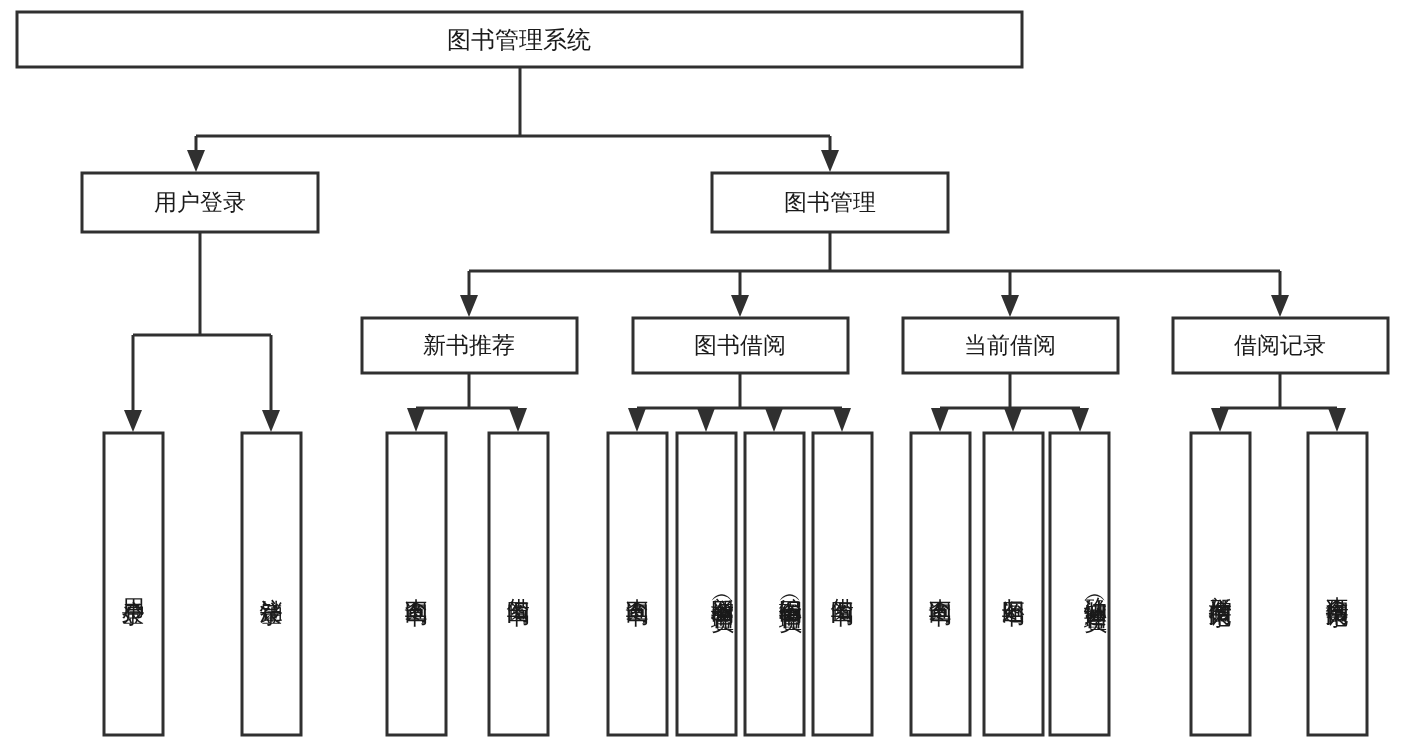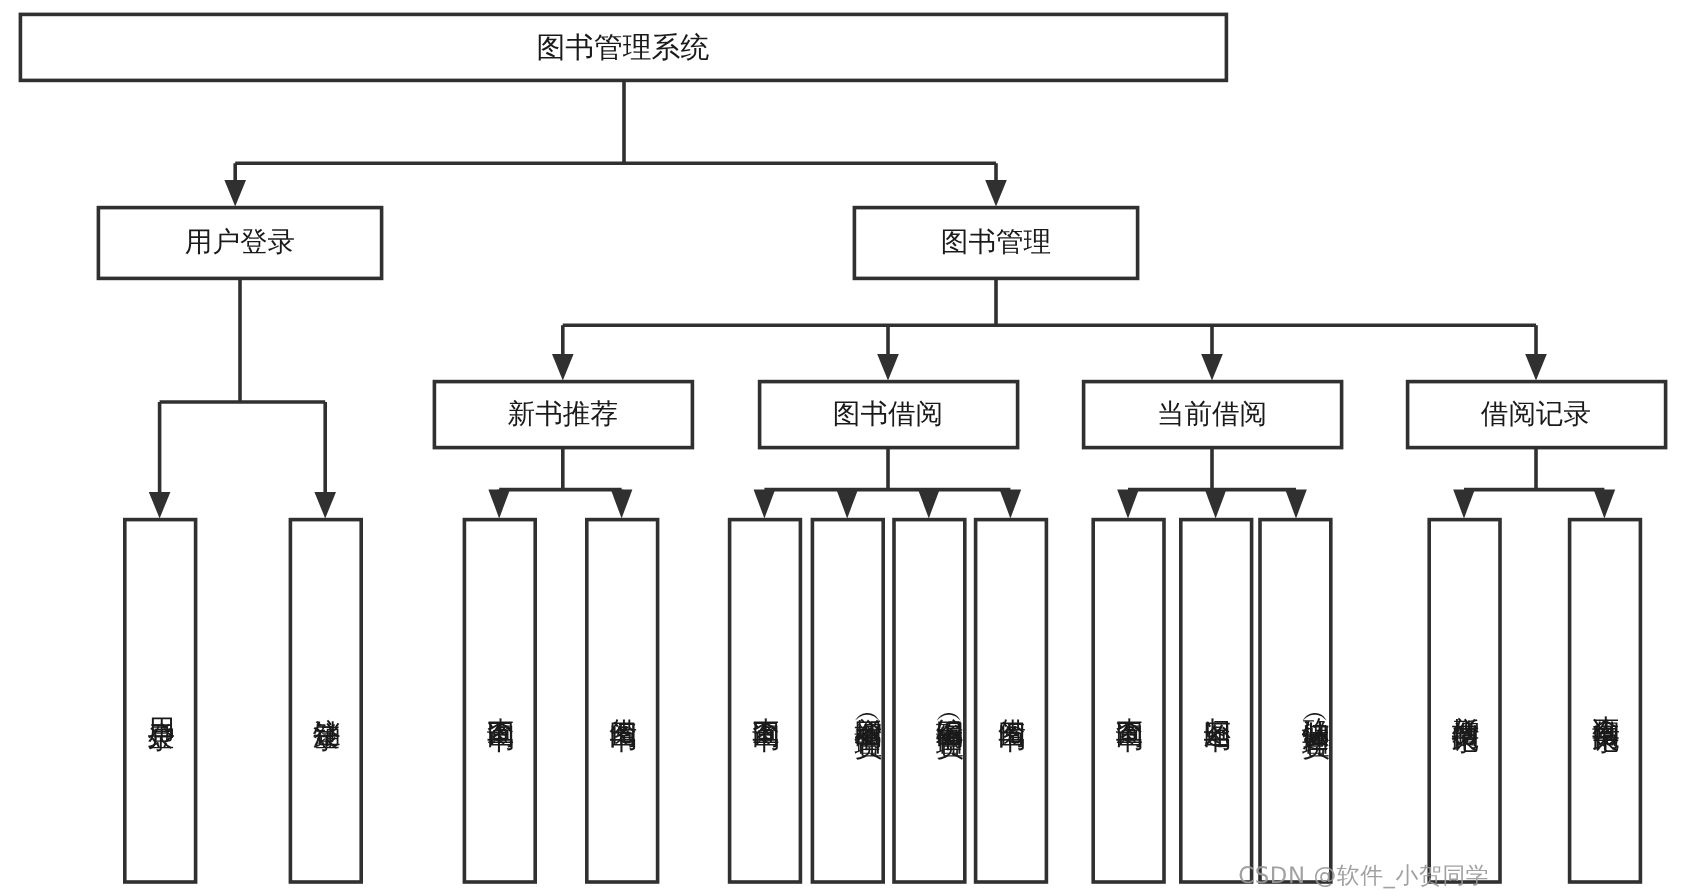--- a/index.html
+++ b/index.html
@@ -213,14 +213,13 @@
   <div class="vlabel-wrap" style="left:608px; top:433px; width:59px; height:302px;">查询图书</div>
   <div class="vlabel-wrap" style="left:677px; top:433px; width:59px; height:302px; align-items:flex-start; padding-top:8px; box-sizing:border-box;">新增图书（管理员）</div>
   <div class="vlabel-wrap" style="left:745px; top:433px; width:59px; height:302px; align-items:flex-start; padding-top:8px; box-sizing:border-box;">编辑图书（管理员）</div>
   <div class="vlabel-wrap" style="left:813px; top:433px; width:59px; height:302px;">借阅图书</div>
   <div class="vlabel-wrap" style="left:911px; top:433px; width:59px; height:302px;">查询图书</div>
   <div class="vlabel-wrap" style="left:984px; top:433px; width:59px; height:302px;">归还图书</div>
   <div class="vlabel-wrap" style="left:1050px; top:433px; width:59px; height:302px; align-items:flex-start; padding-top:8px; box-sizing:border-box;">确认归还（管理员）</div>
   <div class="vlabel-wrap" style="left:1191px; top:433px; width:59px; height:302px;">新增借阅记录</div>
   <div class="vlabel-wrap" style="left:1308px; top:433px; width:59px; height:302px;">查询借阅记录</div>
 
-  <div id="watermark">CSDN @软件_小贺同学</div>
 </div>
 
 </body></html>

